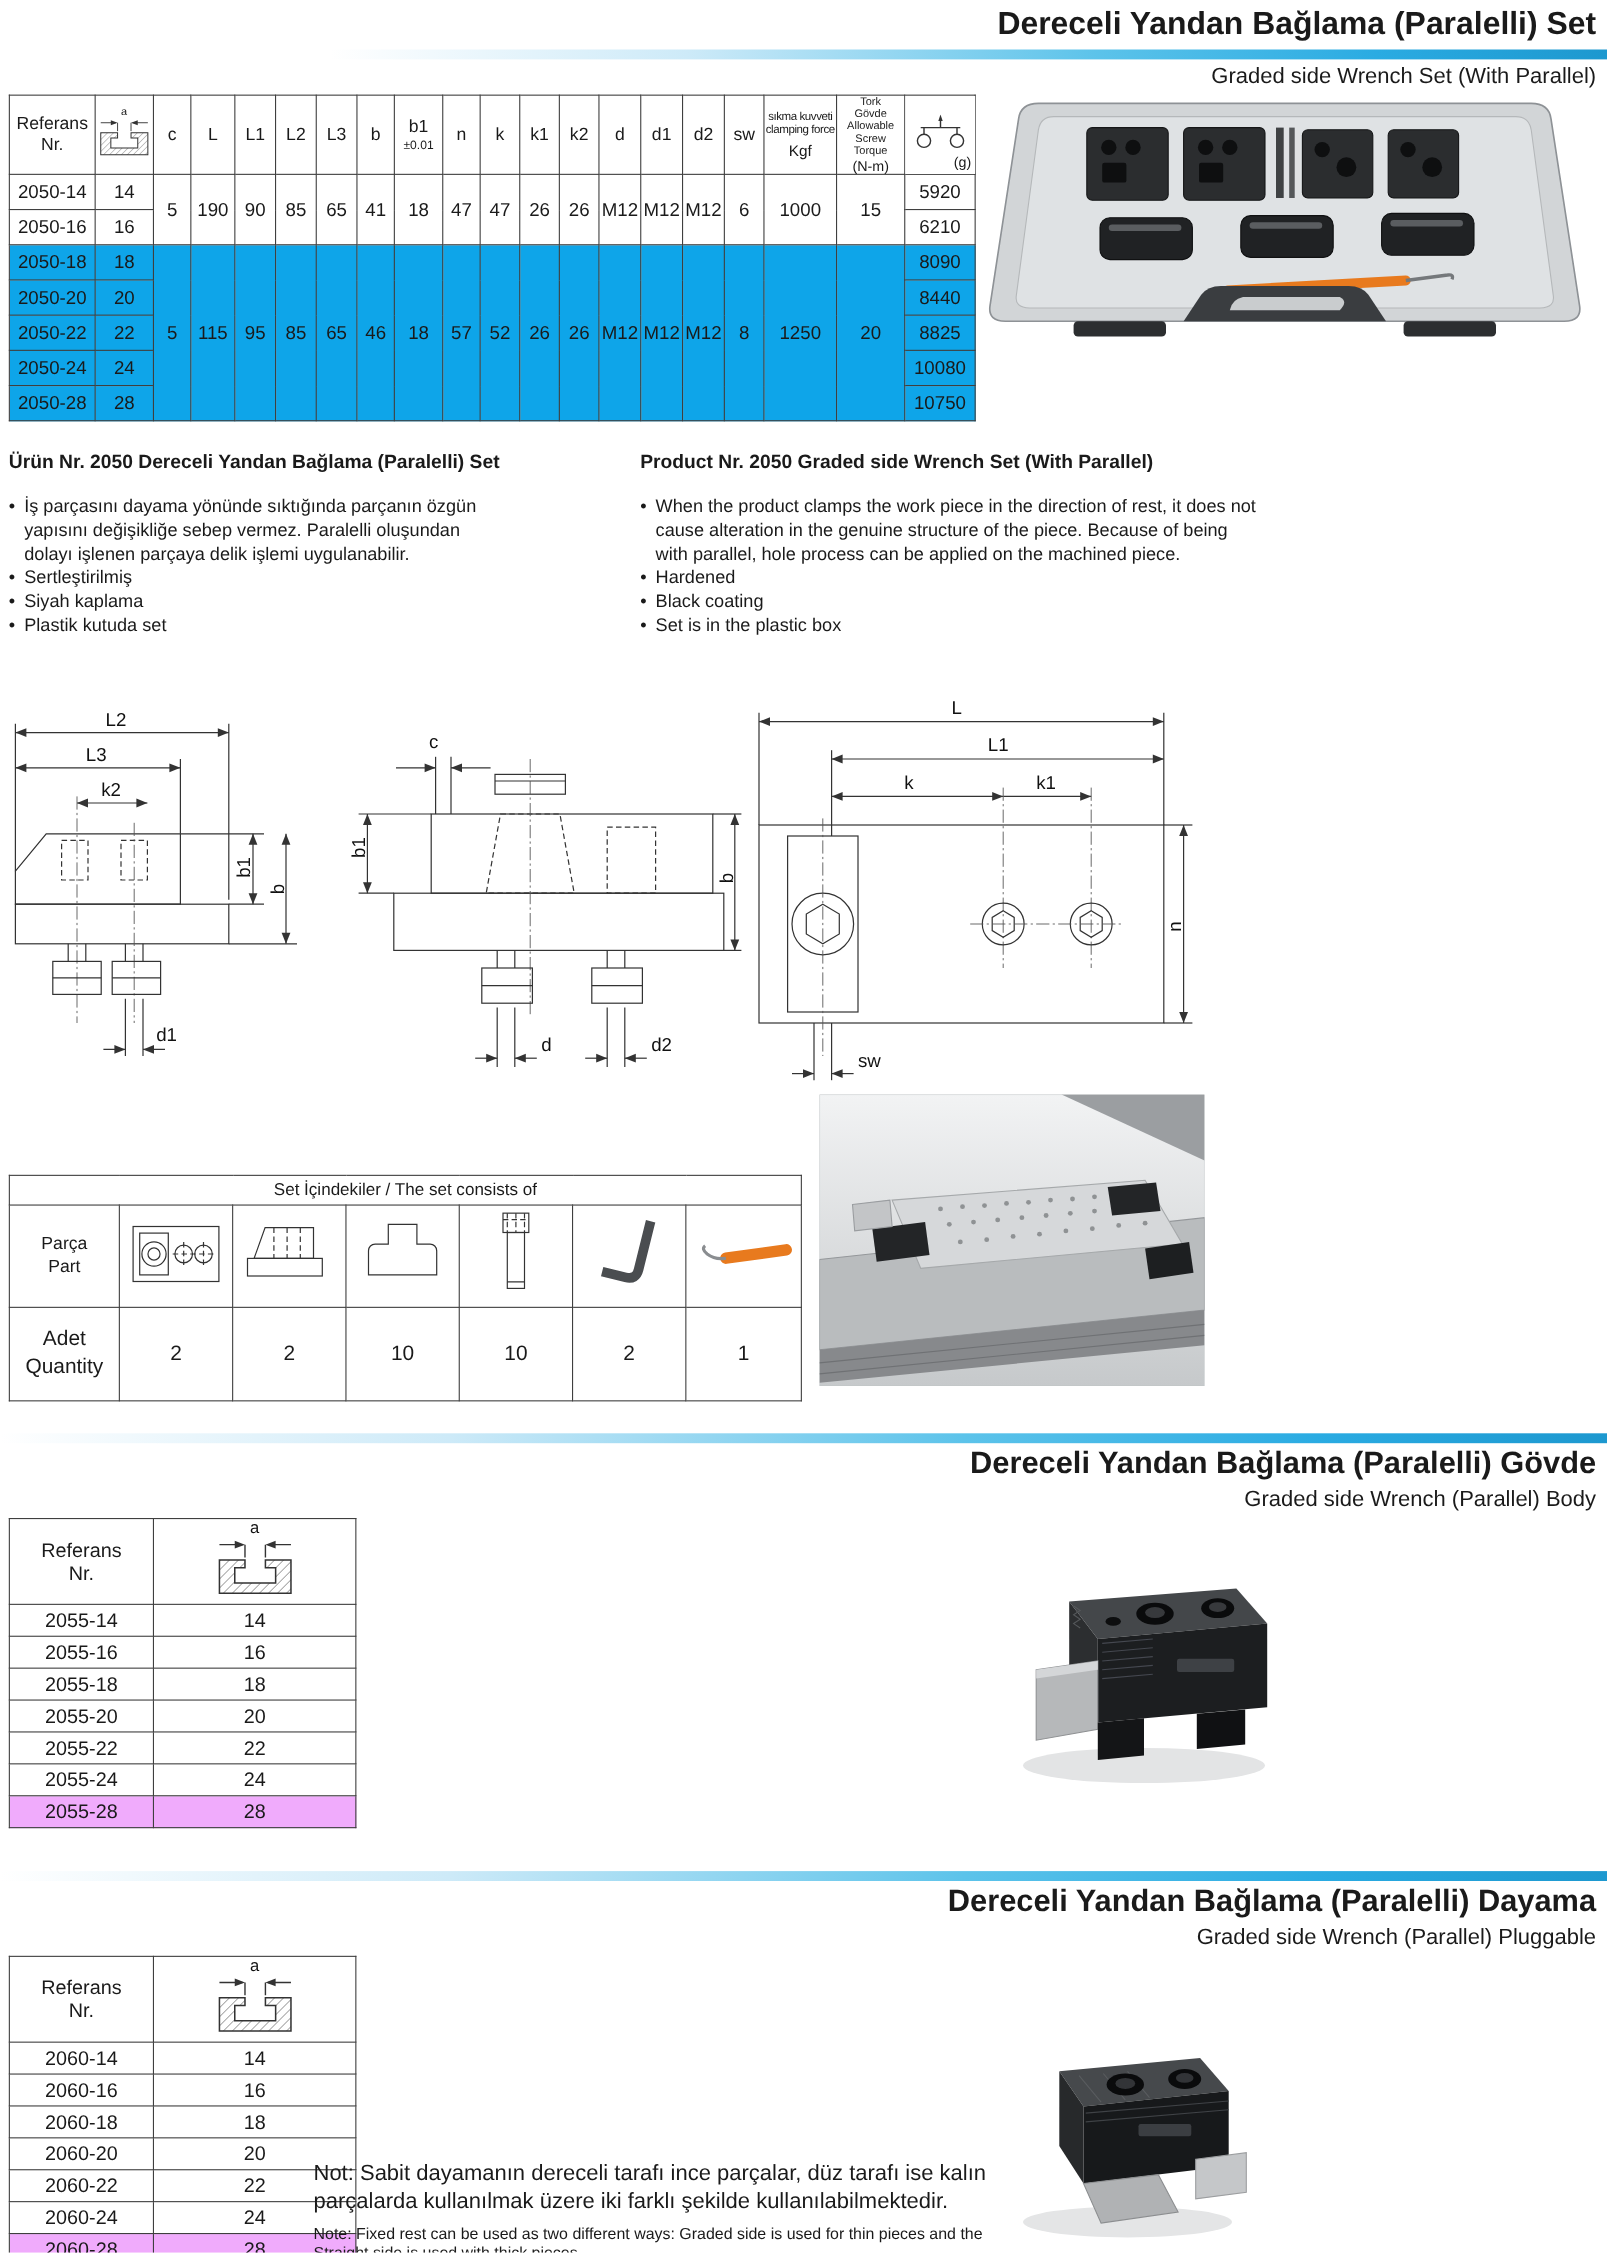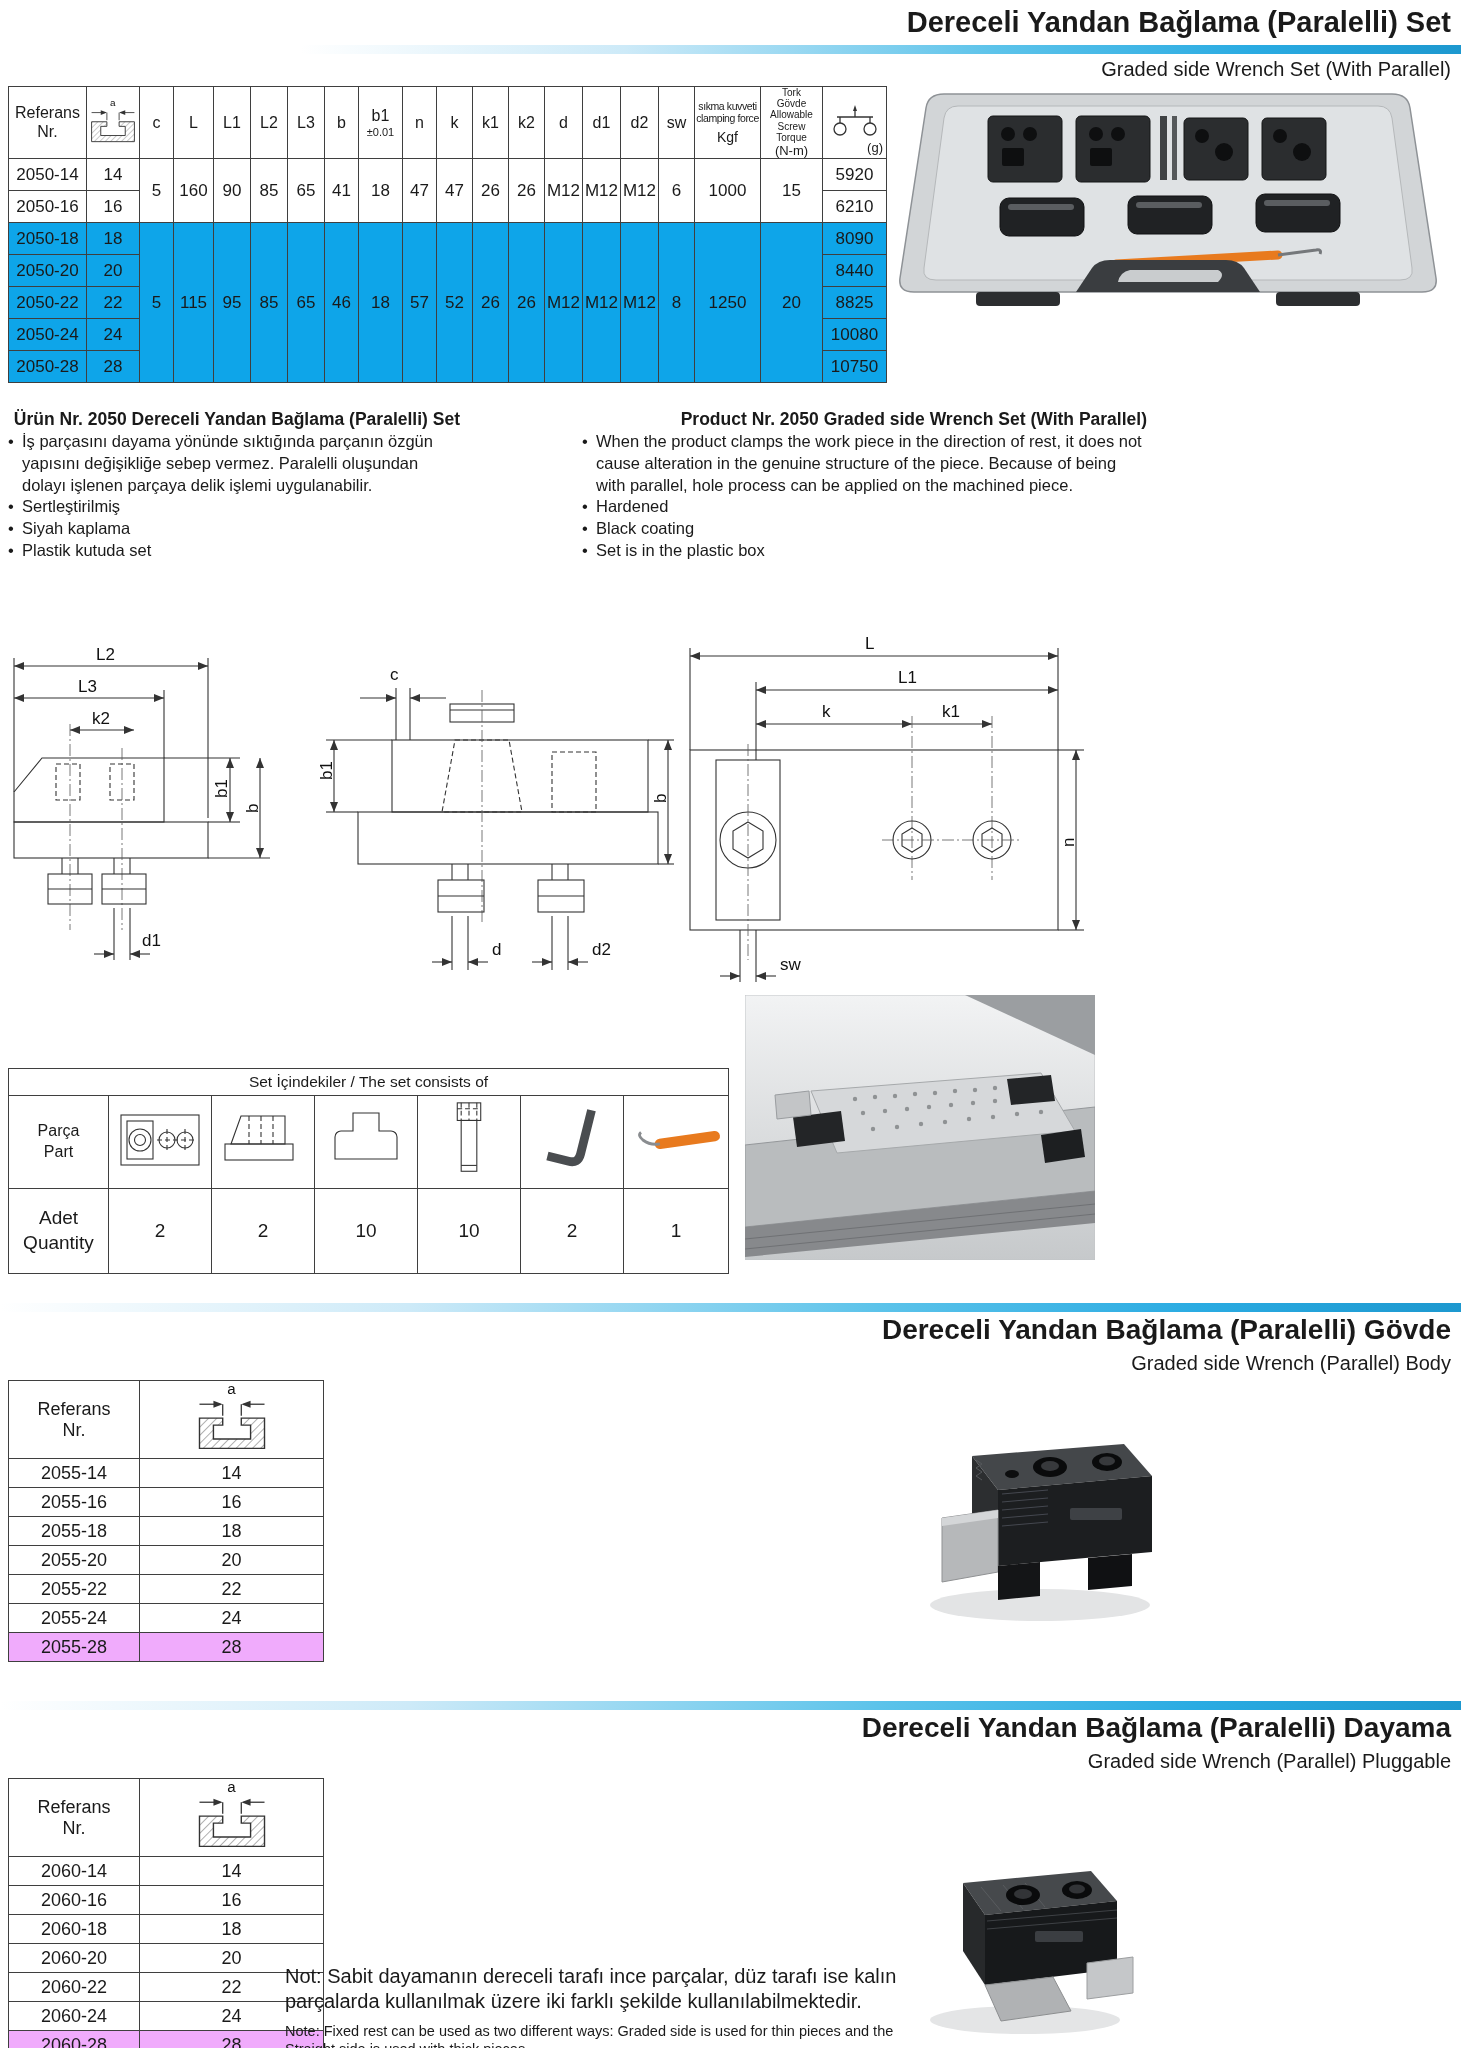--- a/index.html
+++ b/index.html
@@ -38,21 +38,21 @@
   
   #set-table{position:absolute;left:8px;top:1068px;table-layout:fixed;}
   #set-table td{border:1px solid #3f3f3f;text-align:center;vertical-align:middle;padding:0;background:#fff;}
   #set-table .sethead td{height:26px;font-size:15.5px;}
   #set-table .parts td{height:92px;}
   #set-table .qty td{height:84px;font-size:19px;}
   #set-table .lbl{font-size:16px;line-height:1.3;}
 
   
   .info{position:absolute;font-size:16.5px;line-height:1.32;}
-  .info .hd{font-weight:bold;font-size:17.5px;margin-bottom:0;text-align:right;}
+  .info .hd{font-weight:bold;font-size:17.5px;margin-bottom:19px;}
   .info .bullet{display:flex;}
   .info .bullet .dot{width:14px;flex:none;}
 
   
   #notes{position:absolute;left:285px;top:1964px;width:620px;}
   #note-tr{font-size:20px;line-height:1.25;margin-bottom:8px;}
   #note-en{font-size:14.5px;line-height:1.25;}
 
   
   .draw{position:absolute;}
@@ -168,21 +168,21 @@
         <svg width="46" height="32" viewBox="0 0 46 32">
               <use href="#scaleicon"></use>
             </svg>
         <span class="gunit">(g)</span>
       </th>
     </tr>
     <tr>
       <td>2050-14</td>
       <td>14</td>
       <td rowspan="2">5</td>
-      <td rowspan="2">160</td>
+      <td rowspan="2">190</td>
       <td rowspan="2">90</td>
       <td rowspan="2">85</td>
       <td rowspan="2">65</td>
       <td rowspan="2">41</td>
       <td rowspan="2">18</td>
       <td rowspan="2">47</td>
       <td rowspan="2">47</td>
       <td rowspan="2">26</td>
       <td rowspan="2">26</td>
       <td rowspan="2">M12</td>

